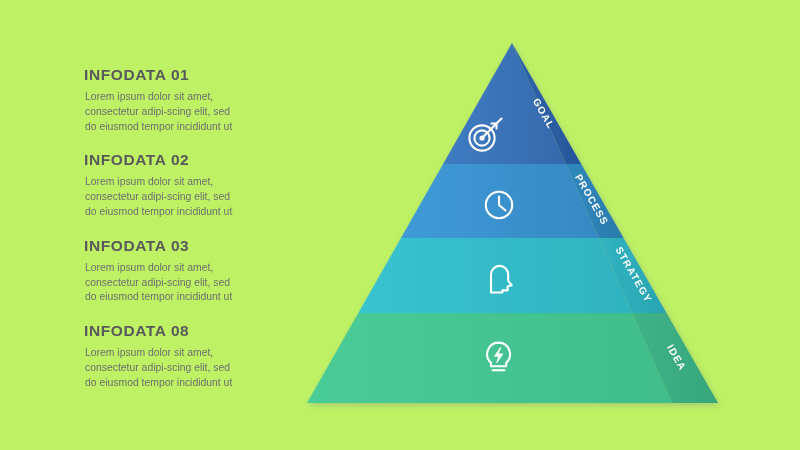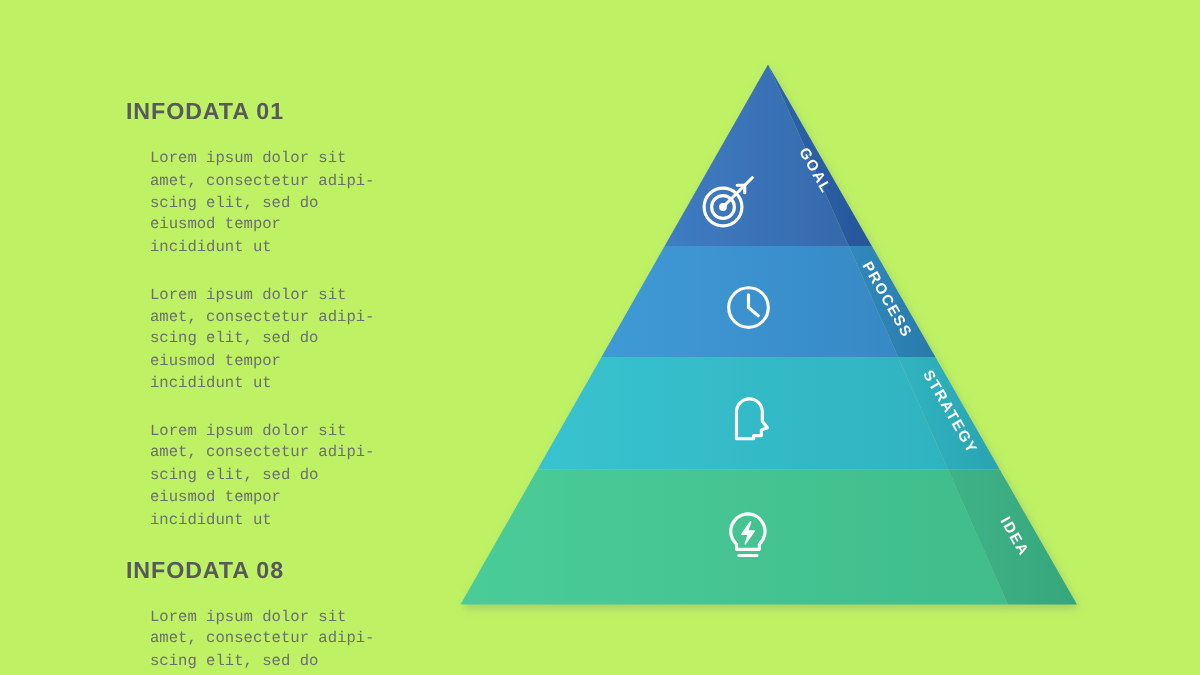--- a/index.html
+++ b/index.html
@@ -38,25 +38,25 @@
   .info-title {
     font-family: "Liberation Sans", sans-serif;
     font-size: 15.5px;
     font-weight: bold;
     letter-spacing: 0.6px;
     color: #58595b;
     margin: 0 0 7px 0;
     line-height: 1.1;
   }
   .info-body {
-    font-family: Liberation Mono, monospace;
+    font-family: Liberation Sans, sans-serif;
     font-size: 10.4px;
     line-height: 1.42;
     color: #6d6e71;
-    margin: 16px;
+    margin: 1px;
     width: 152px;
   }
 
   
   #pyramid-figure {
     position: absolute;
     left: 290px;
     top: 30px;
     width: 450px;
     height: 395px;
@@ -81,24 +81,26 @@
 <div id="stage">
 
   <div id="text-column">
 
     <div class="info-block">
       <p class="info-title">INFODATA 01</p>
       <p class="info-body">Lorem ipsum dolor sit amet, consectetur adipi-scing elit, sed do eiusmod tempor incididunt ut</p>
     </div>
 
     <div class="info-block">
-      <p class="info-body">Lorem ipsum dolor sit amet, consectetur adipi-scing elit, sed do eiusmod tempor incididunt ut</p>
-    </div>
-
-    <div class="info-block">
+      <p class="info-title">INFODATA 02</p>
+      <p class="info-body">Lorem ipsum dolor sit amet, consectetur adipi-scing elit, sed do eiusmod tempor incididunt ut</p>
+    </div>
+
+    <div class="info-block">
+      <p class="info-title">INFODATA 03</p>
       <p class="info-body">Lorem ipsum dolor sit amet, consectetur adipi-scing elit, sed do eiusmod tempor incididunt ut</p>
     </div>
 
     <div class="info-block">
       <p class="info-title">INFODATA 08</p>
       <p class="info-body">Lorem ipsum dolor sit amet, consectetur adipi-scing elit, sed do eiusmod tempor incididunt ut</p>
     </div>
 
   </div>
 

